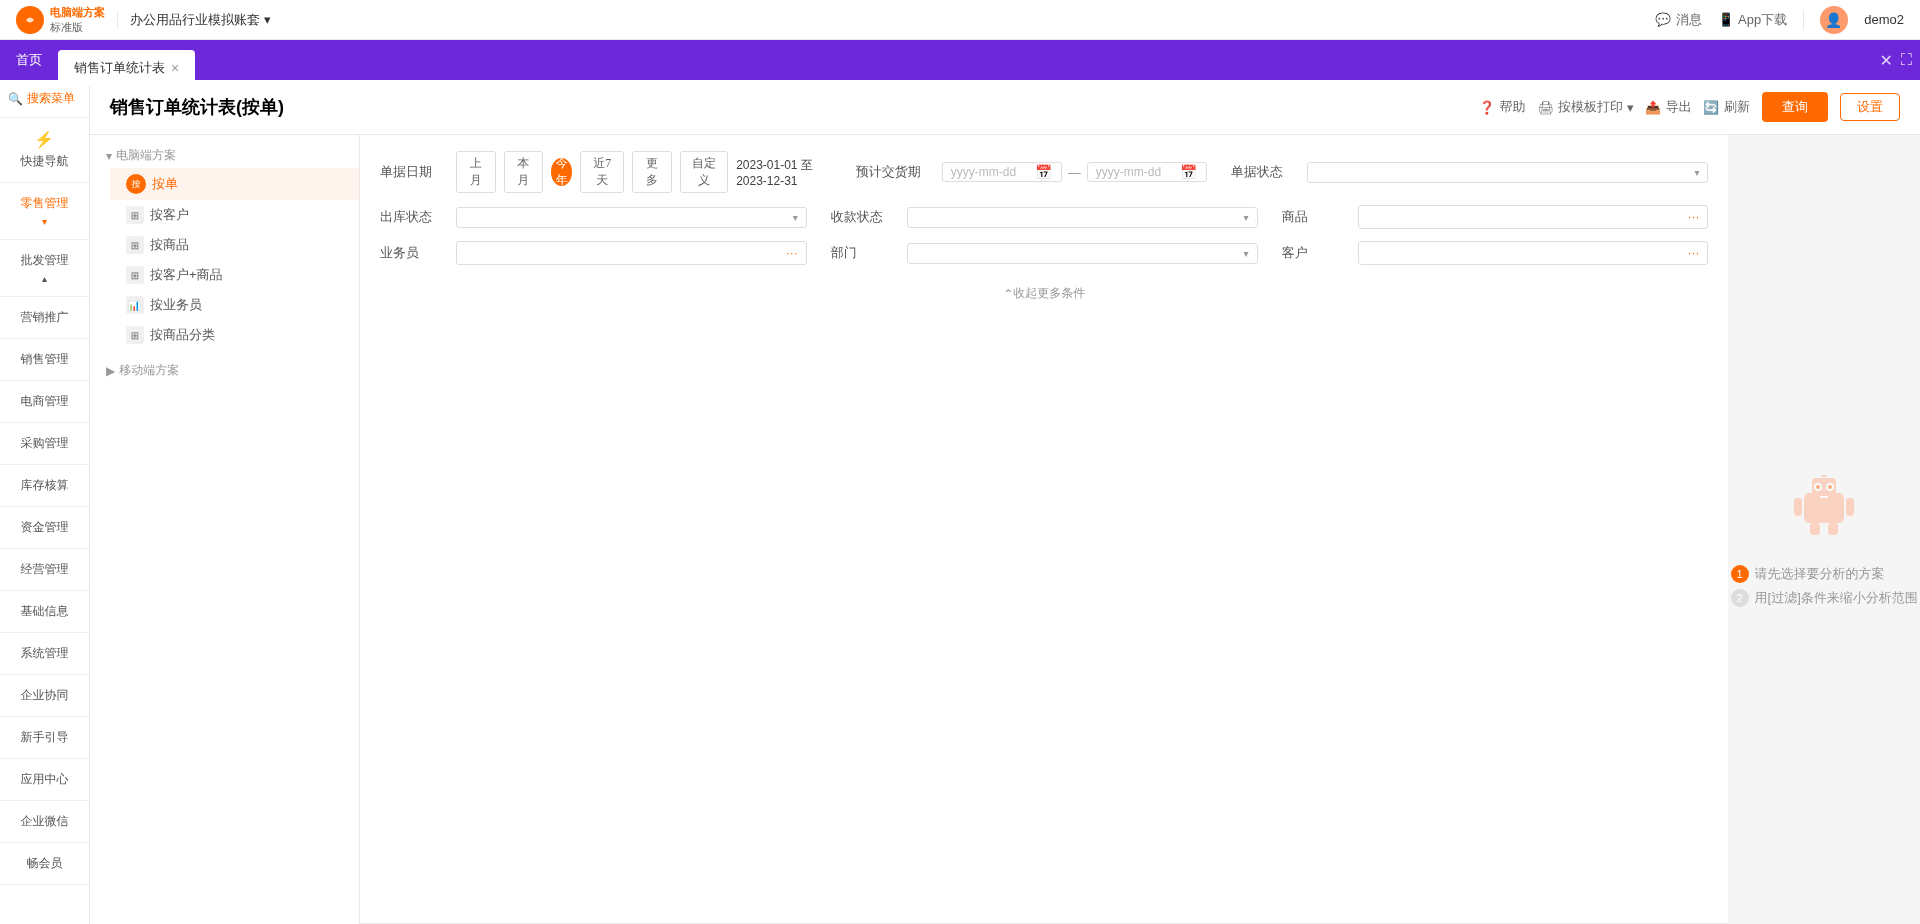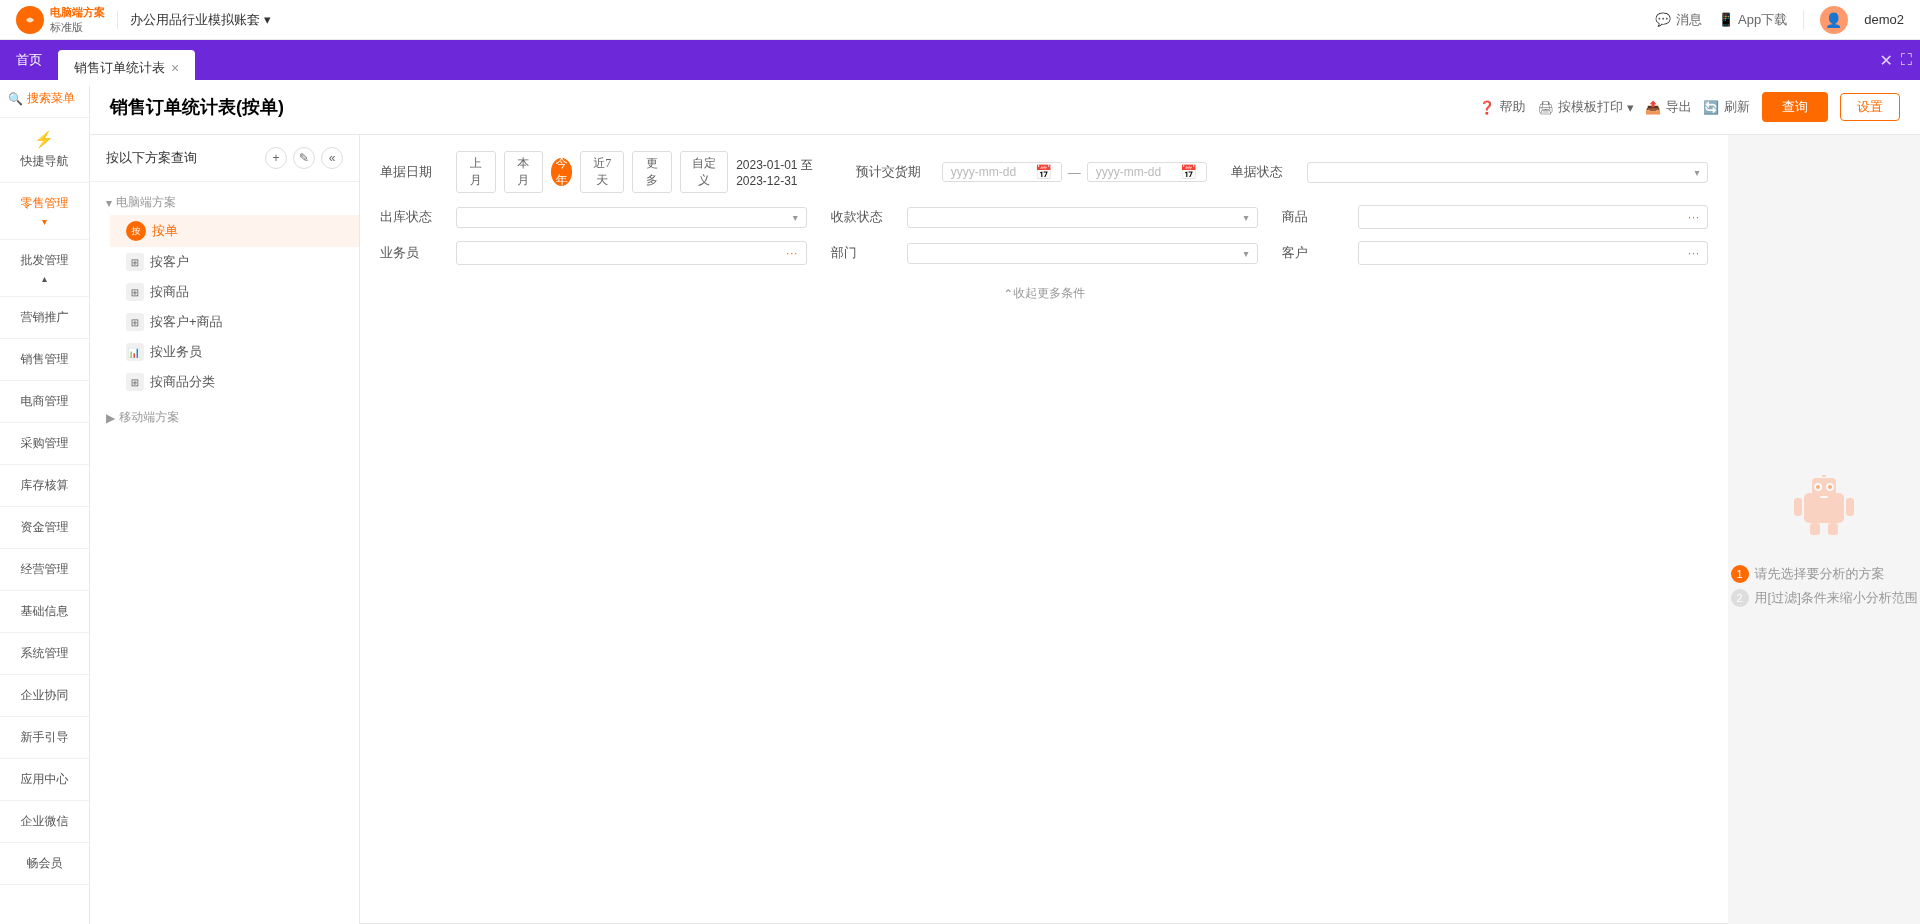--- a/index.html
+++ b/index.html
@@ -252,34 +252,20 @@
           <span>刷新</span>
         </div>
         <button class="btn-query">查询</button>
         <button class="btn-setting">设置</button>
       </div>
     </div>
 
     <div class="inner-layout">
 
       <div class="left-panel">
-        <div class="left-panel-header">
-          <span class="left-panel-title">按以下方案查询</span>
-          <div class="left-panel-actions">
-            <div class="icon-btn">
-              <span>+</span>
-            </div>
-            <div class="icon-btn">
-              <span>✎</span>
-            </div>
-            <div class="icon-btn">
-              <span>«</span>
-            </div>
-          </div>
-        </div>
         <div class="tree-section">
           <div class="tree-section-title">
             <span>▾</span>
             <span>电脑端方案</span>
           </div>
           <div class="tree-children">
 
             <div class="tree-item active">
               <div class="tree-icon-circle">
                 <span style="font-size:9px;">按</span>

